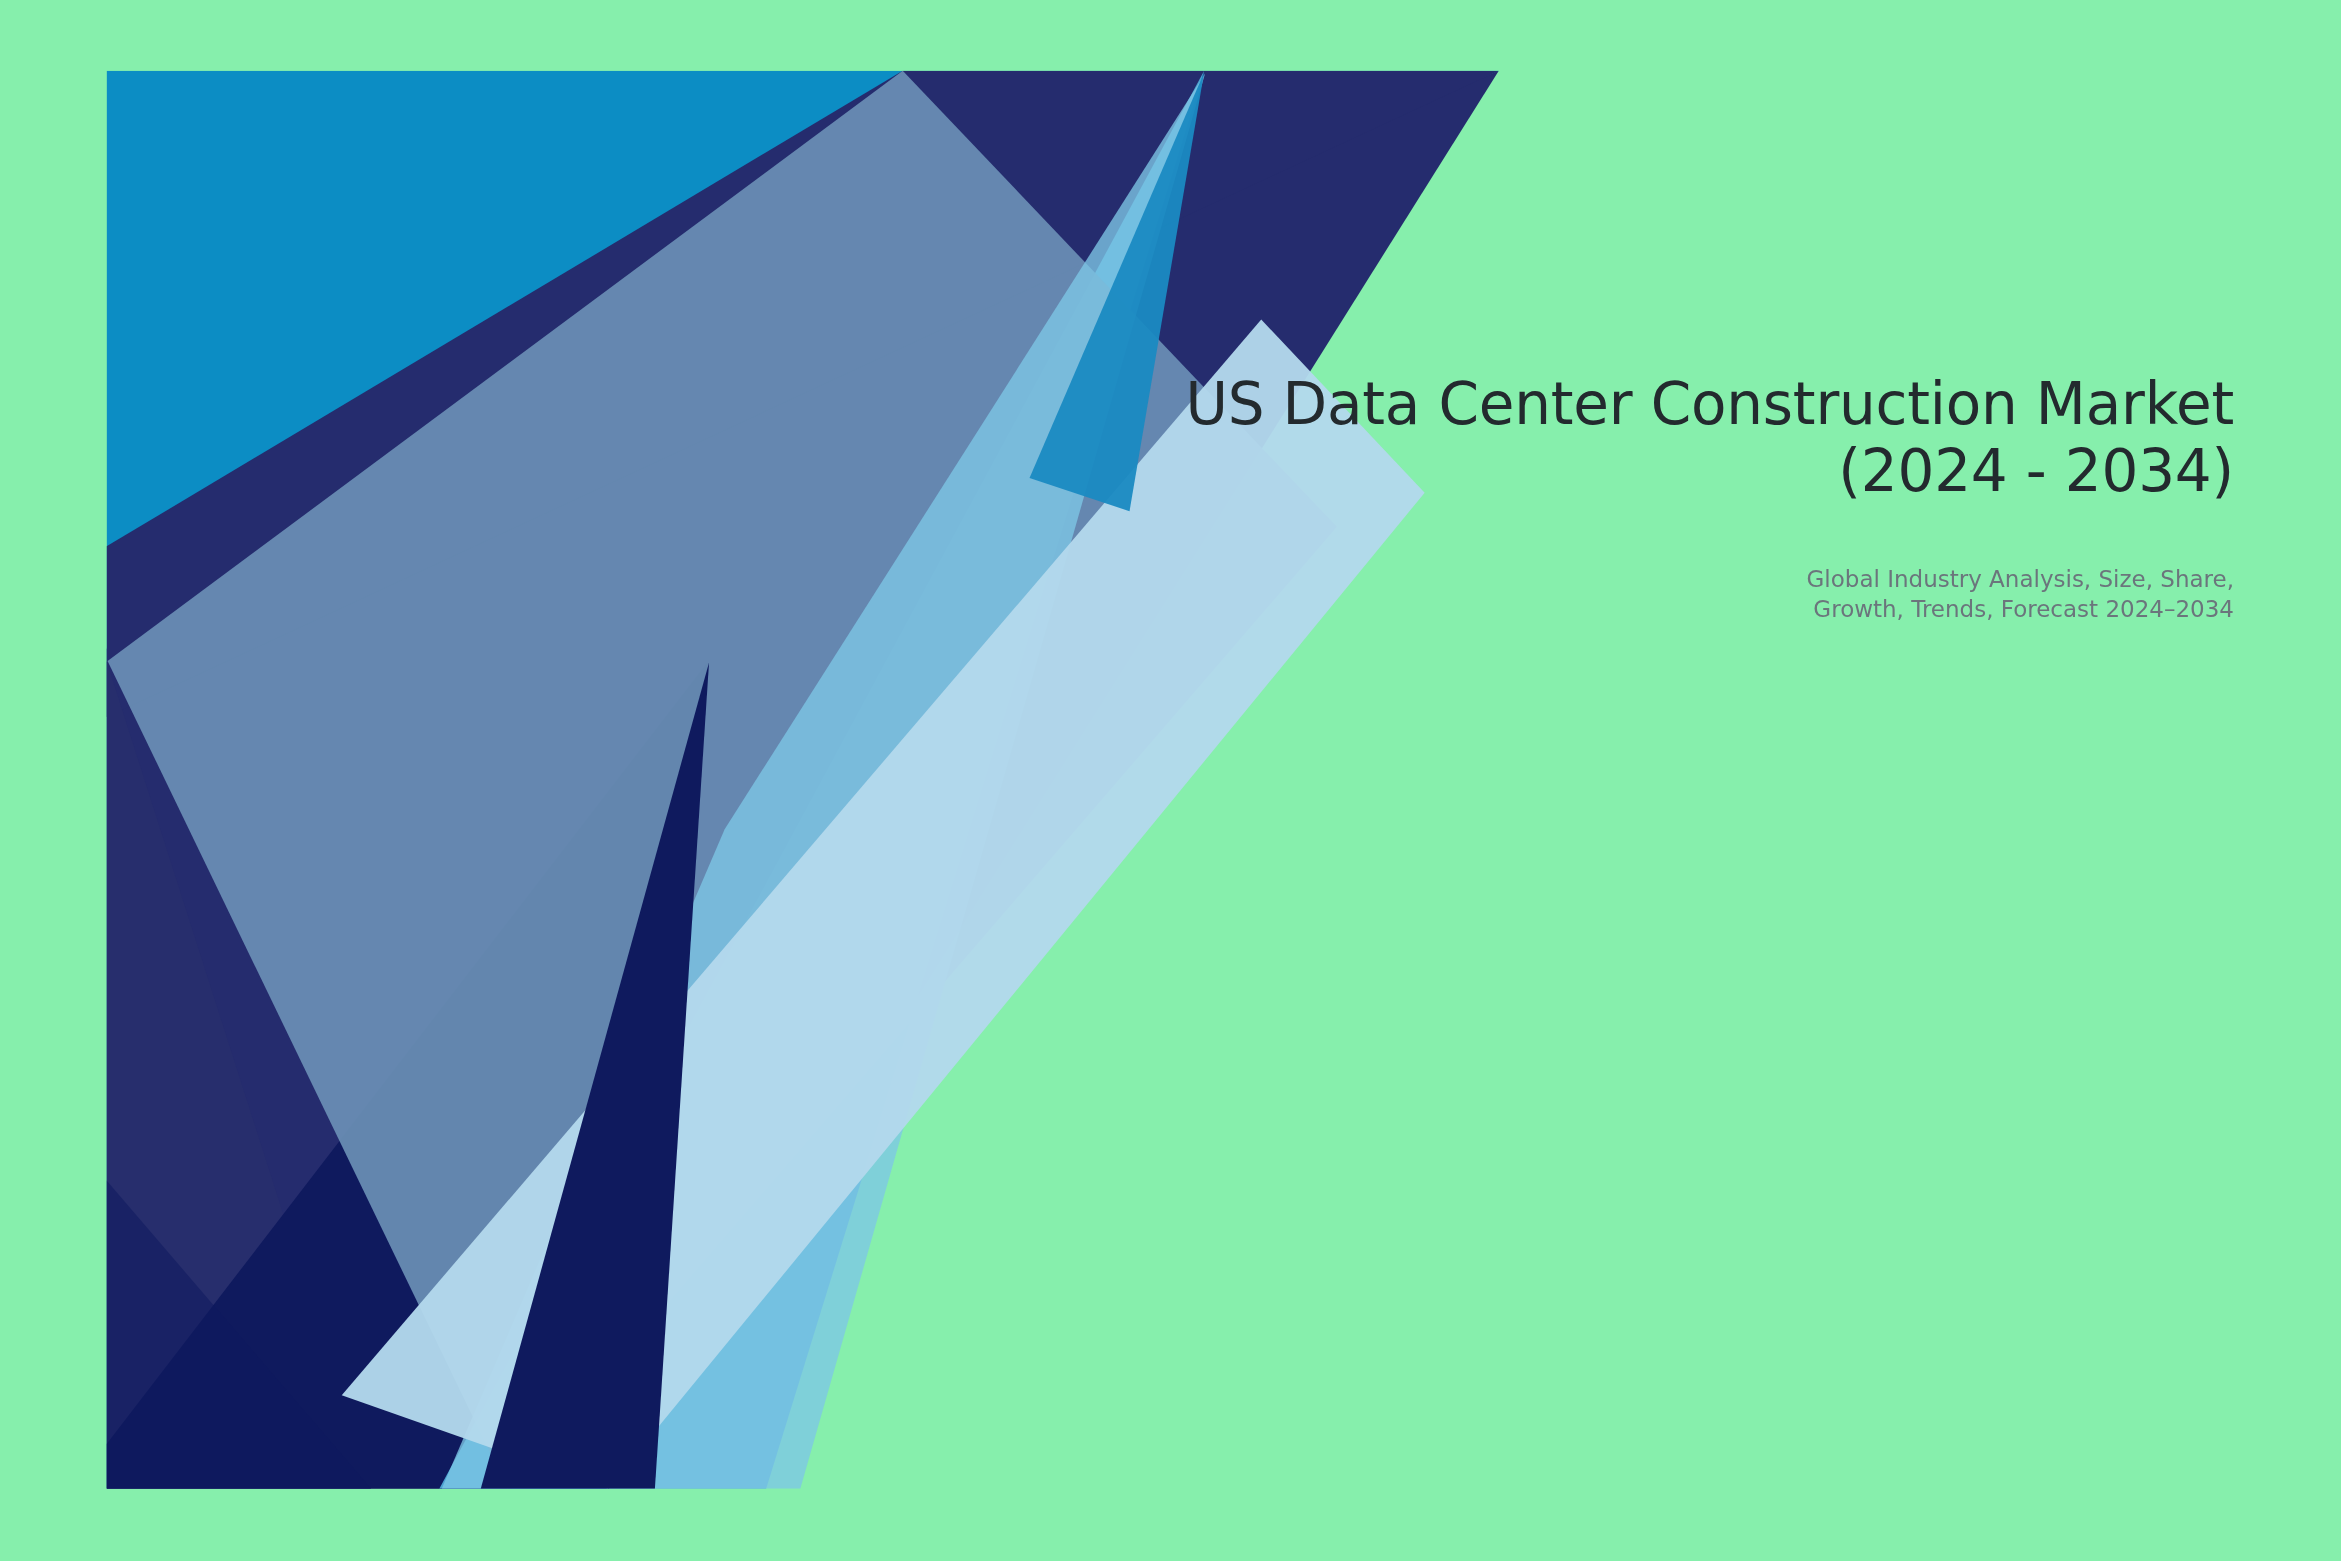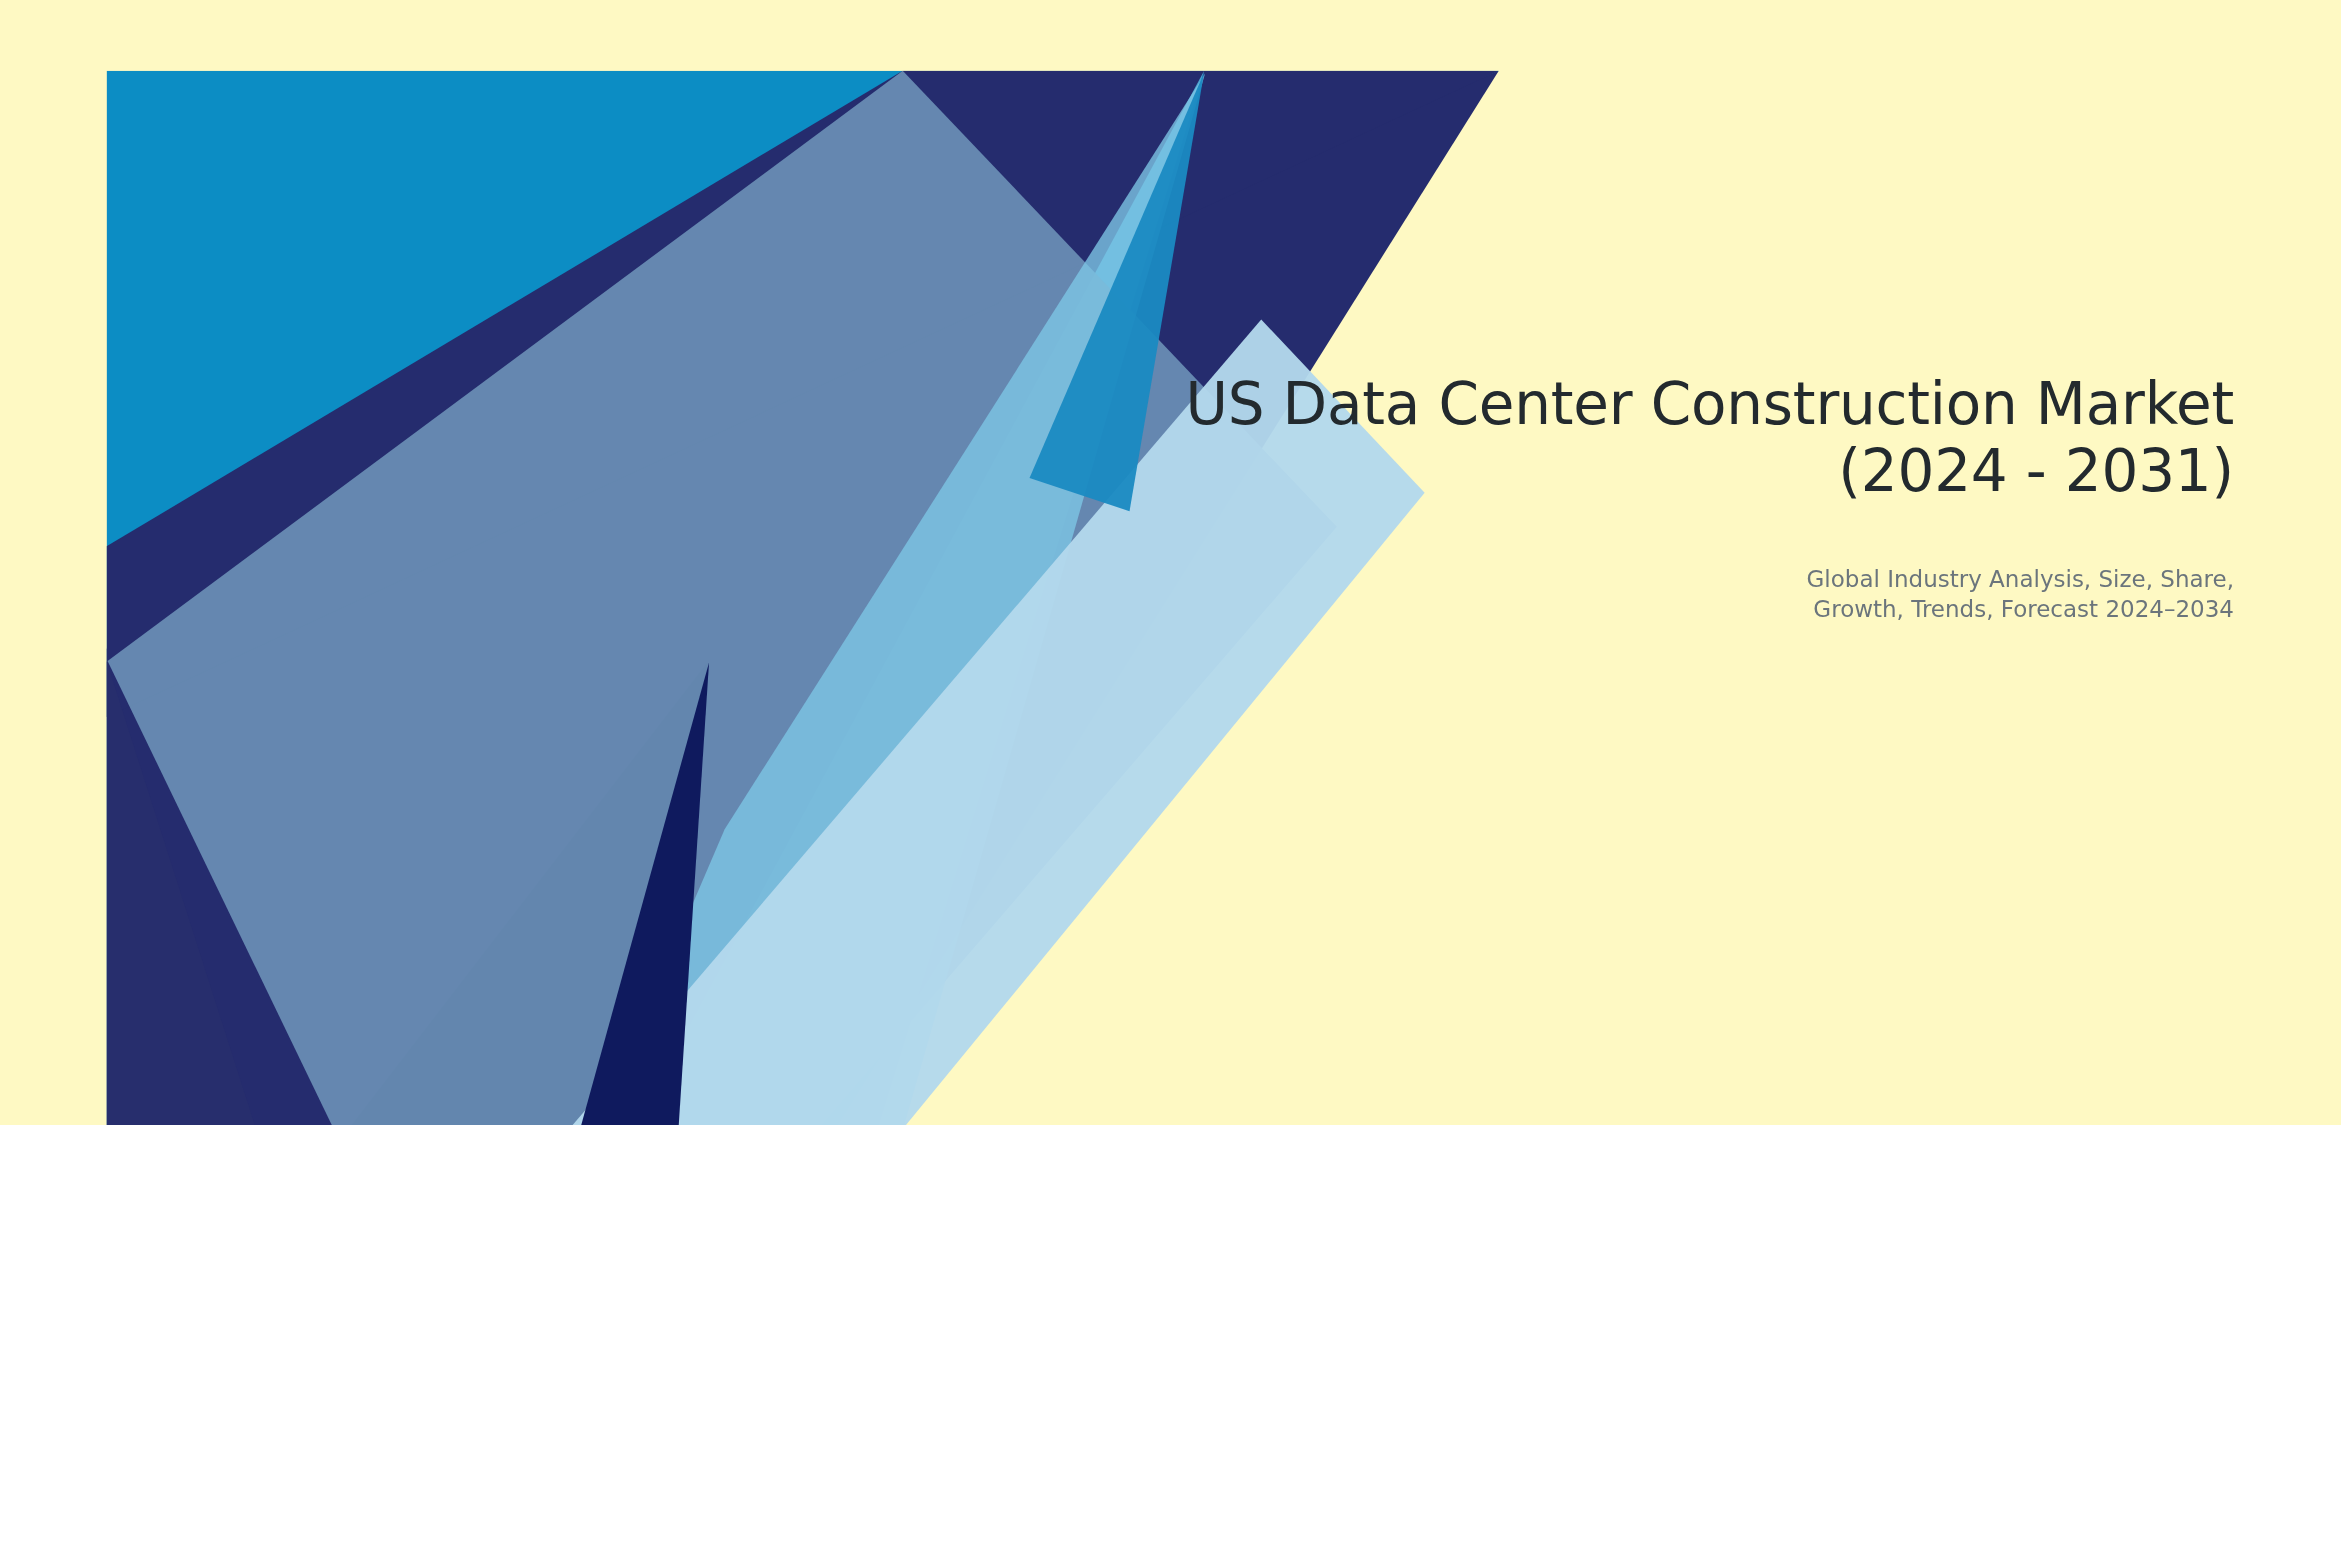--- a/index.html
+++ b/index.html
@@ -3,22 +3,22 @@
 <meta charset="utf-8">
 <style>
   html, body {
     margin: 0;
     padding: 0;
     background: #ffffff;
   }
   #canvas {
     position: relative;
     width: 2342px;
-    height: 1125px;
-    background: #fef9c3;
+    height: 1561px;
+    background: #86efac;
     overflow: hidden;
     font-family: "DejaVu Sans", sans-serif;
   }
 
   
   #artwork {
     position: absolute;
     left: 0;
     top: 0;
     width: 2342px;
@@ -115,21 +115,21 @@
       <polygon points="2468,148 2315,1048 2110,980" fill="#1a8ac2" opacity="0.95"></polygon>
 
       <polygon points="760,3052 218,3052 218,2420" fill="#0f1a5e" opacity="0.55"></polygon>
     </g>
   </svg>
 
   <div id="text-block">
 
     <div id="title-wrap">
       <span class="title-line">US Data Center Construction Market</span>
-      <span class="title-line">(2024 - 2031)</span>
+      <span class="title-line">(2024 - 2034)</span>
       <span id="title-accent"></span>
     </div>
 
     <div id="subtitle">
       <span class="sub-line">Global Industry Analysis, Size, Share,</span>
       <span class="sub-line">Growth, Trends, Forecast 2024–2034</span>
     </div>
 
   </div>
 

